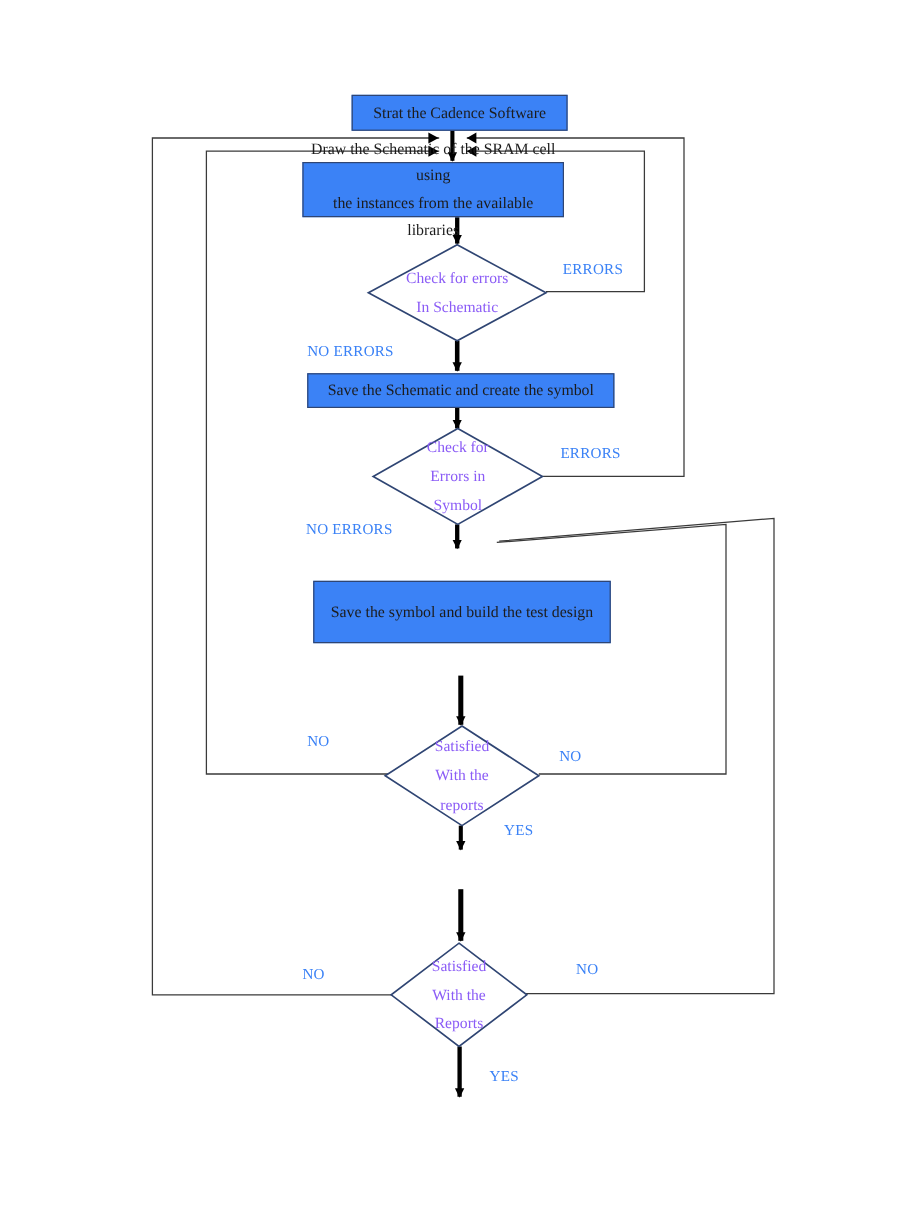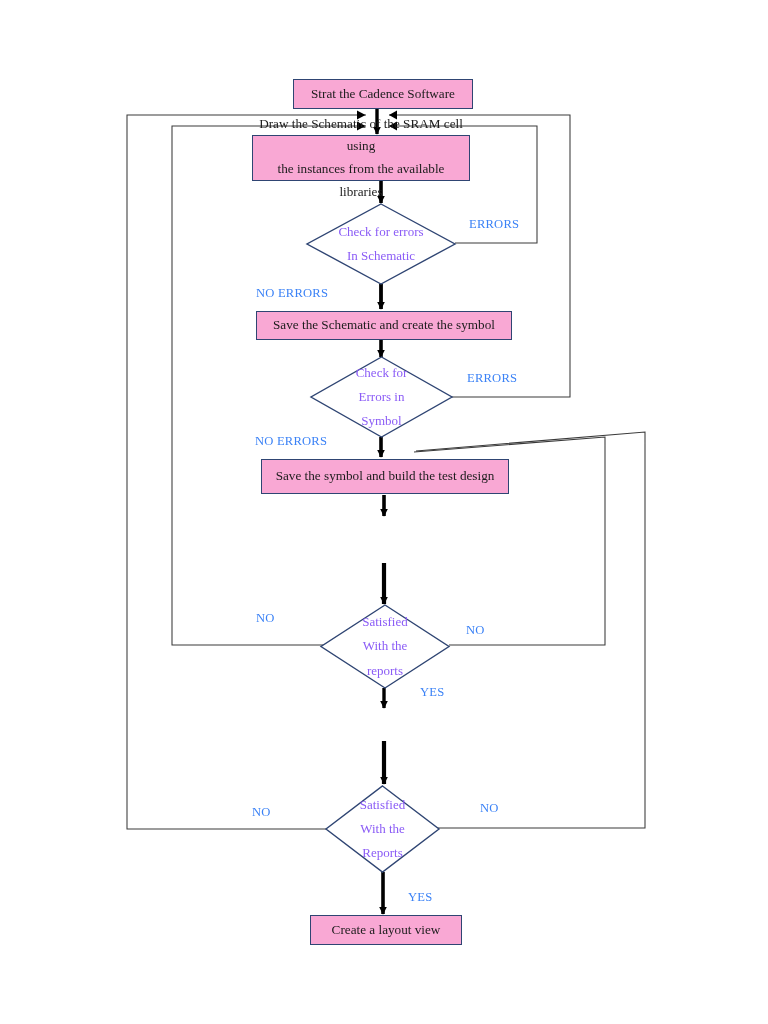--- a/index.html
+++ b/index.html
@@ -30,21 +30,21 @@
   .node {
     position: absolute;
     box-sizing: border-box;
     display: flex;
     align-items: center;
     justify-content: center;
     text-align: center;
   }
   .proc {
     border: 1.3px solid #2f4573;
-    background: #f9a8d4;
+    background: #3b82f6;
     color: #1c1c1c;
     font-size: 13.2px;
     line-height: 1.72;
     padding: 2px 6px;
   }
   .proc .txt {
     width: 100%;
     white-space: pre-line;
   }
   .diamond-wrap {
@@ -146,29 +146,26 @@
 
   <div class="node proc" style="left:252px; top:135px; width:218px; height:46px;">
     <span class="txt">Draw the Schematic of the SRAM cell using
 the instances from the available libraries</span>
   </div>
 
   <div class="node proc" style="left:256px; top:311px; width:256px; height:29px;">
     <span class="txt">Save the Schematic and create the symbol</span>
   </div>
 
-  <div class="node proc" style="left:261px; top:459px; width:248px; height:35px;">
+  <div class="node proc" style="left:261px; top:484px; width:248px; height:52px;">
     <span class="txt">Save the symbol and build the test design</span>
   </div>
 
 
 
-  <div class="node proc" style="left:310px; top:915px; width:152px; height:30px;">
-    <span class="txt">Create a layout view</span>
-  </div>
 
   <div class="diamond-wrap" style="left:306px; top:203px; width:150px; height:82px;">
     <svg width="150" height="82" viewBox="0 0 150 82" xmlns="http://www.w3.org/2000/svg">
       <polygon points="75,1 149,41 75,81 1,41" fill="#ffffff" stroke="#2f4573" stroke-width="1.4"></polygon>
     </svg>
     <div class="diamond-label">Check for errors
 In Schematic</div>
   </div>
 
   <div class="diamond-wrap" style="left:310px; top:356px; width:143px; height:82px;">

